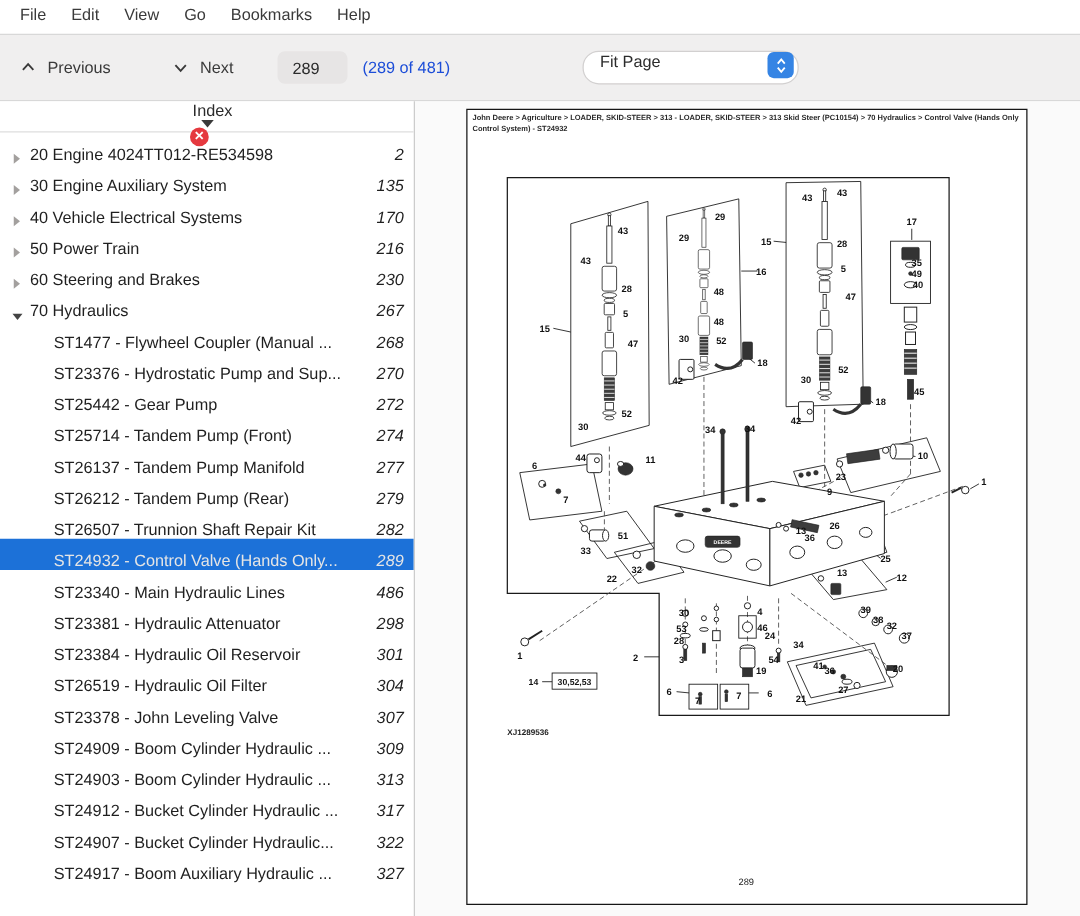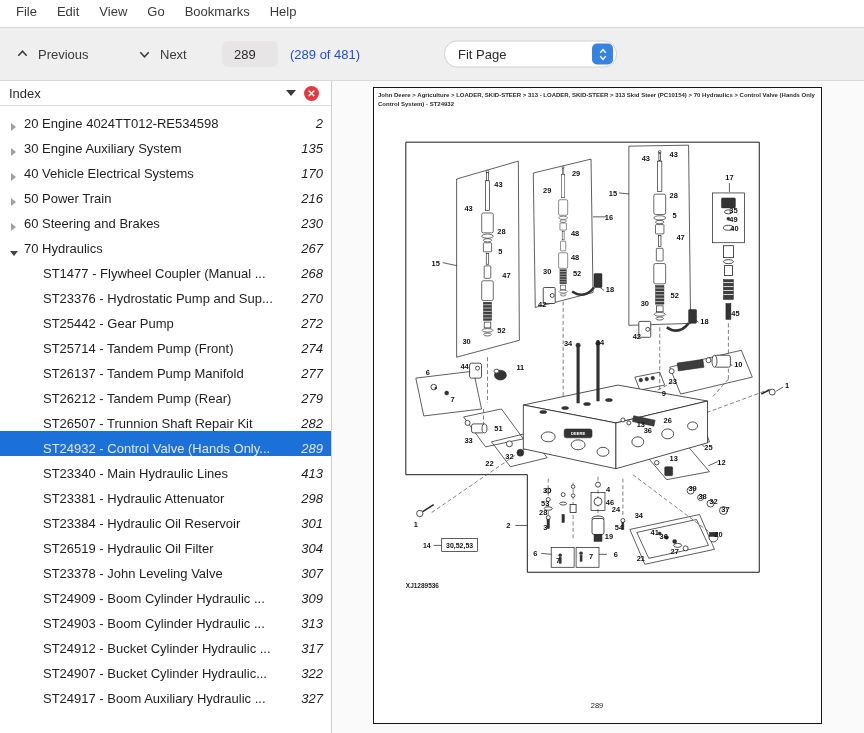--- a/index.html
+++ b/index.html
@@ -14,30 +14,30 @@
   
   #toolbar{position:absolute;top:28px;left:0;right:0;height:52px;background:#f0efef;
     border-bottom:1px solid #d8d8d8;}
   #toolbar > *{position:absolute;top:50%;transform:translateY(-50%);}
   .tbtn{display:flex;align-items:center;gap:9px;font-size:13px;color:#3a3a3a;
     background:none;border:none;padding:4px 6px;font-family:inherit;}
   #prev-btn{left:10px;} #next-btn{left:132px;}
   #page-input{left:222px;width:44px;height:26px;background:#e7e5e5;border:none;border-radius:6px;
     padding:0 0 0 12px;font-size:13px;color:#2b2b2b;font-family:inherit;outline:none;}
   #page-count{left:290px;font-size:13px;color:#1d4ed8;}
-  #zoom-select{left:444px;width:173px;height:27px;background:#ffffff;border:1px solid #d2d0d0;
-    border-radius:13px;display:flex;align-items:center;box-sizing:border-box;cursor:default;}
+  #zoom-select{left:466px;width:173px;height:27px;background:#ffffff;border:1px solid #d2d0d0;
+    border-radius:13px;display:flex;align-items:flex-start;box-sizing:border-box;cursor:default;}
   #zoom-select .sel-label{font-size:13px;color:#2b2b2b;padding-left:13px;flex:1;}
   #zoom-select .chip{width:21px;height:21px;background:var(--accent-blue,#3584e4);border-radius:5px;
     margin-right:3px;display:flex;align-items:center;justify-content:center;}
 
   
   #sidebar{position:absolute;top:81px;left:0;width:332px;bottom:0;background:#ffffff;
     border-right:1px solid #cccccc;box-sizing:border-box;overflow:hidden;}
-  #sidebar-header{height:24px;display:flex;align-items:center;border-bottom:1px solid #dedede;}
+  #sidebar-header{height:24px;display:flex;align-items:center;border-bottom:1px solid #dedede;flex-direction:column;}
   #sidebar-title{font-size:13px;color:#2b2b2b;padding-left:9px;flex:1;}
   #sidebar-dropdown{width:26px;display:flex;justify-content:center;}
   .tri-dn{width:0;height:0;border-left:5px solid transparent;border-right:5px solid transparent;
     border-top:6px solid #3a3a3a;display:inline-block;}
   #sidebar-close{width:15px;height:15px;border-radius:50%;background:var(--close-red,#e5393f);
     color:#fff;font-size:10px;line-height:15px;text-align:center;margin-right:12px;font-weight:bold;}
 
   
   .row{height:25px;display:flex;align-items:flex-end;font-size:13px;color:#1f1f1f;}
   .row .exp{width:15px;margin-left:6px;display:flex;justify-content:center;flex:none;}
@@ -202,21 +202,21 @@
           <span class="pg">282</span>
         </div>
         <div class="row l1 selected">
           <span class="exp"></span>
           <span class="lbl">ST24932 - Control Valve (Hands Only...</span>
           <span class="pg">289</span>
         </div>
         <div class="row l1">
           <span class="exp"></span>
           <span class="lbl">ST23340 - Main Hydraulic Lines</span>
-          <span class="pg">413</span>
+          <span class="pg">486</span>
         </div>
         <div class="row l1">
           <span class="exp"></span>
           <span class="lbl">ST23381 - Hydraulic Attenuator</span>
           <span class="pg">298</span>
         </div>
         <div class="row l1">
           <span class="exp"></span>
           <span class="lbl">ST23384 - Hydraulic Oil Reservoir</span>
           <span class="pg">301</span>

